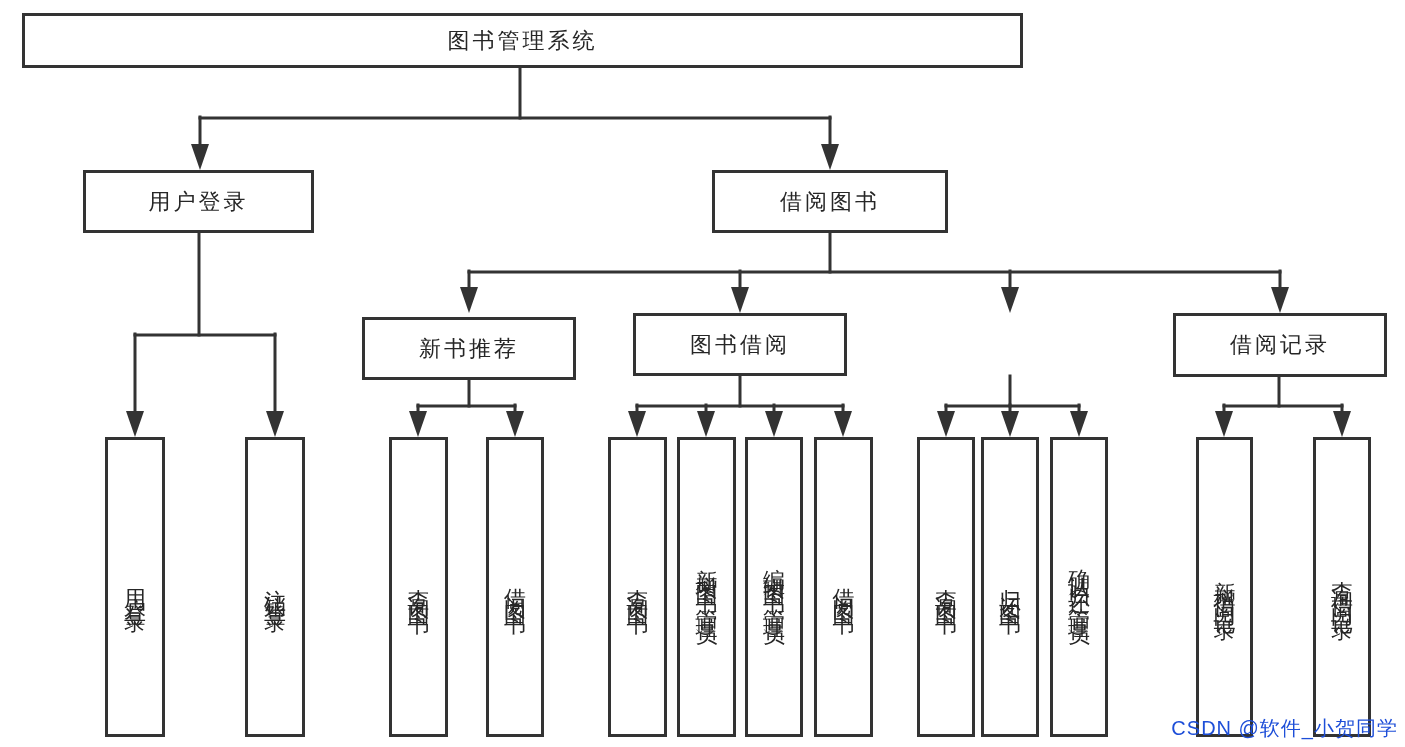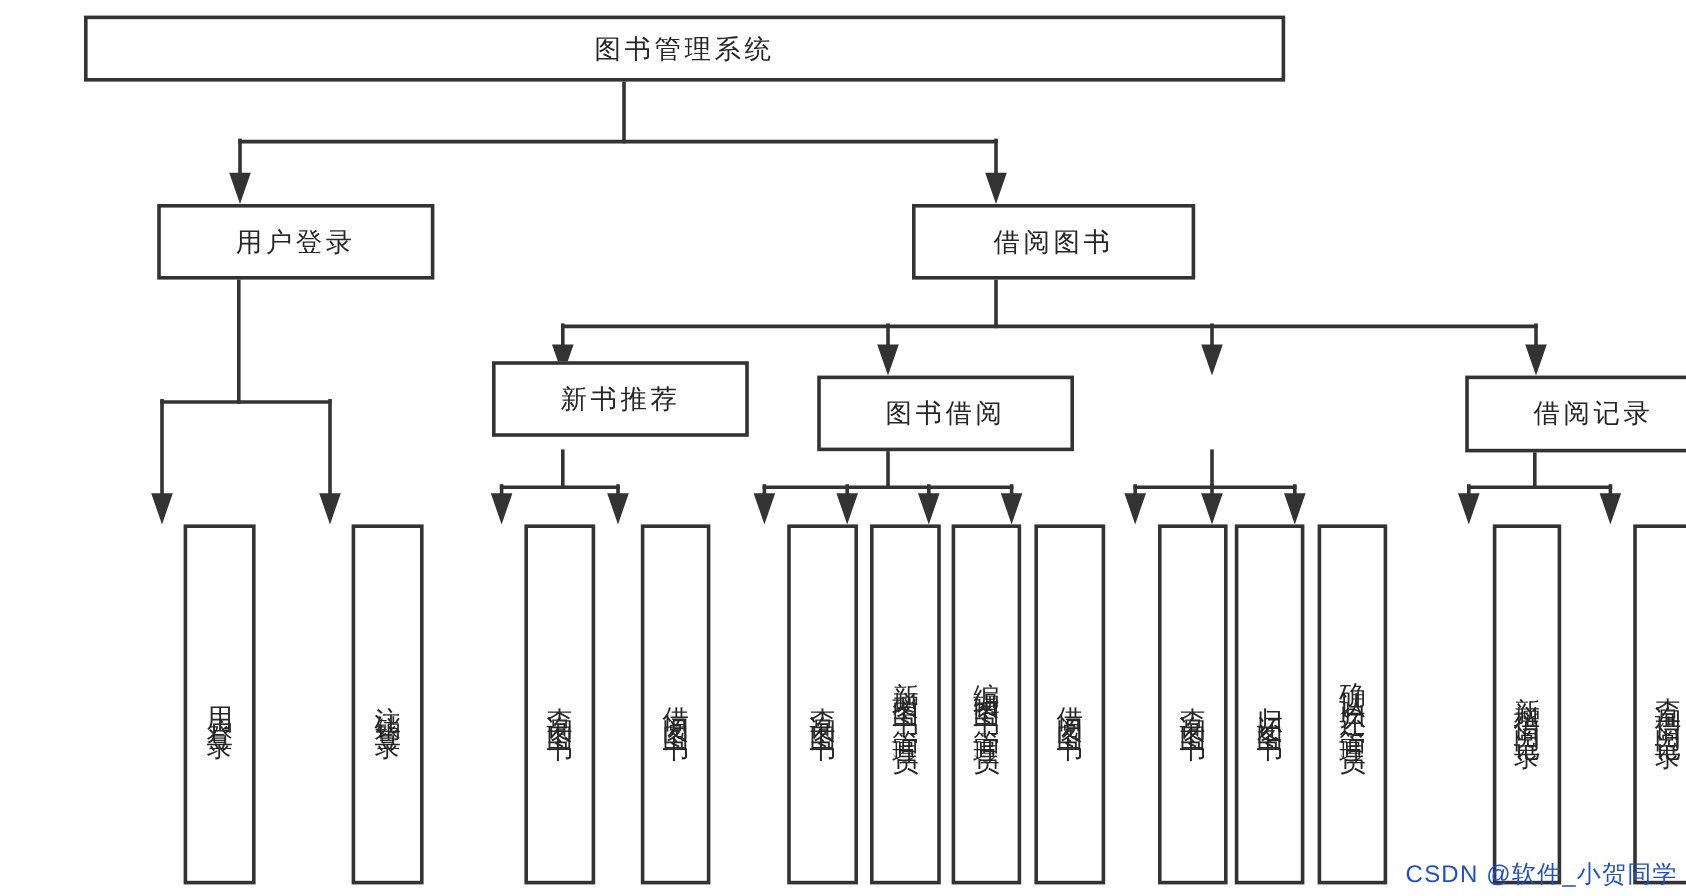--- a/index.html
+++ b/index.html
@@ -20,21 +20,20 @@
   .node {
     position: absolute;
     box-sizing: border-box;
     border: 3px solid #333333;
     background: #ffffff;
     display: flex;
     align-items: center;
     justify-content: center;
     color: #262626;
     z-index: 1;
-    margin-left: 48px;
   }
   .node .h-label {
     font-size: 22px;
     letter-spacing: 3px;
     white-space: nowrap;
   }
   .node .v-label {
     writing-mode: vertical-rl;
     text-orientation: mixed;
     font-size: 22px;
@@ -128,21 +127,21 @@
     <span class="h-label">图书管理系统</span>
   </div>
 
   <div class="node" style="left:83px;top:170px;width:231px;height:63px">
     <span class="h-label">用户登录</span>
   </div>
   <div class="node" style="left:712px;top:170px;width:236px;height:63px">
     <span class="h-label">借阅图书</span>
   </div>
 
-  <div class="node" style="left:362px;top:301px;width:214px;height:63px">
+  <div class="node" style="left:362px;top:317px;width:214px;height:63px">
     <span class="h-label">新书推荐</span>
   </div>
   <div class="node" style="left:633px;top:313px;width:214px;height:63px">
     <span class="h-label">图书借阅</span>
   </div>
   <div class="node" style="left:1173px;top:313px;width:214px;height:64px">
     <span class="h-label">借阅记录</span>
   </div>
 
   <div class="node" style="left:105px;top:437px;width:60px;height:300px">

